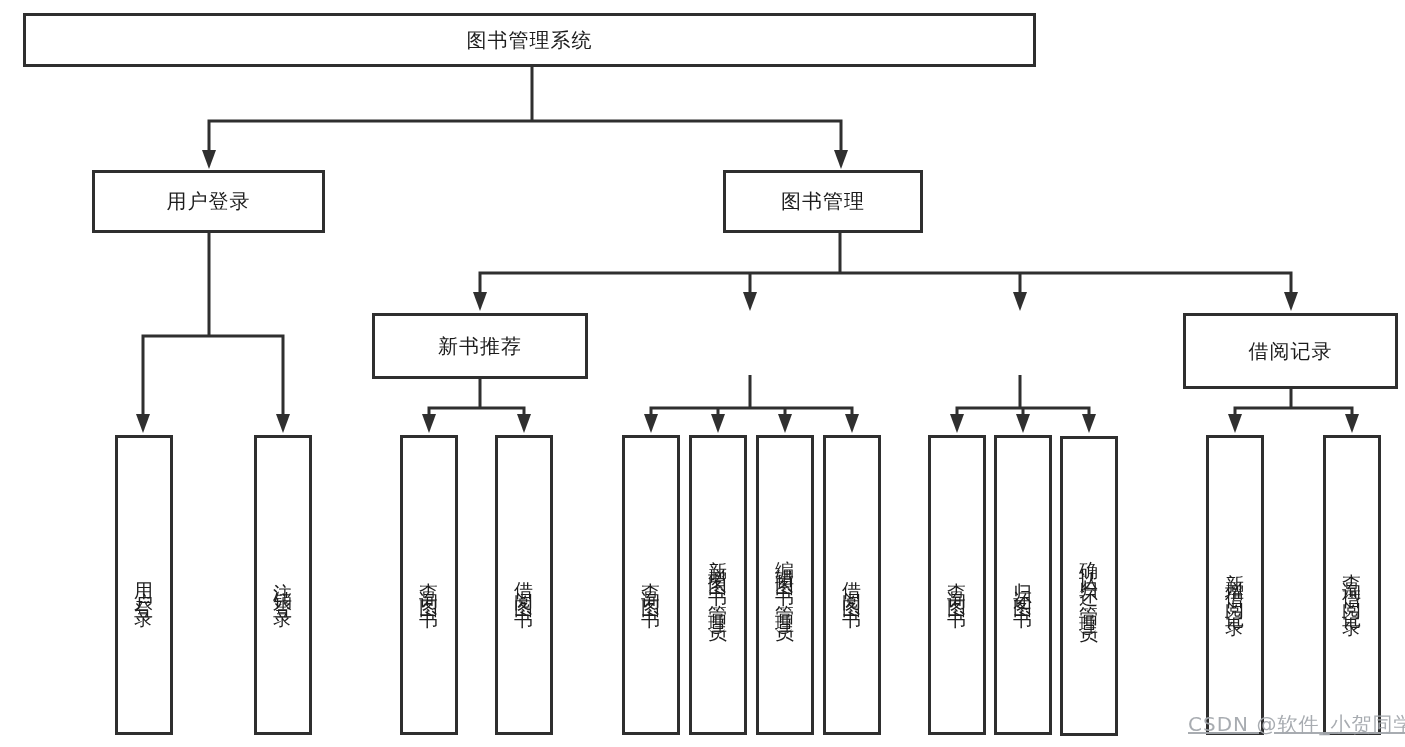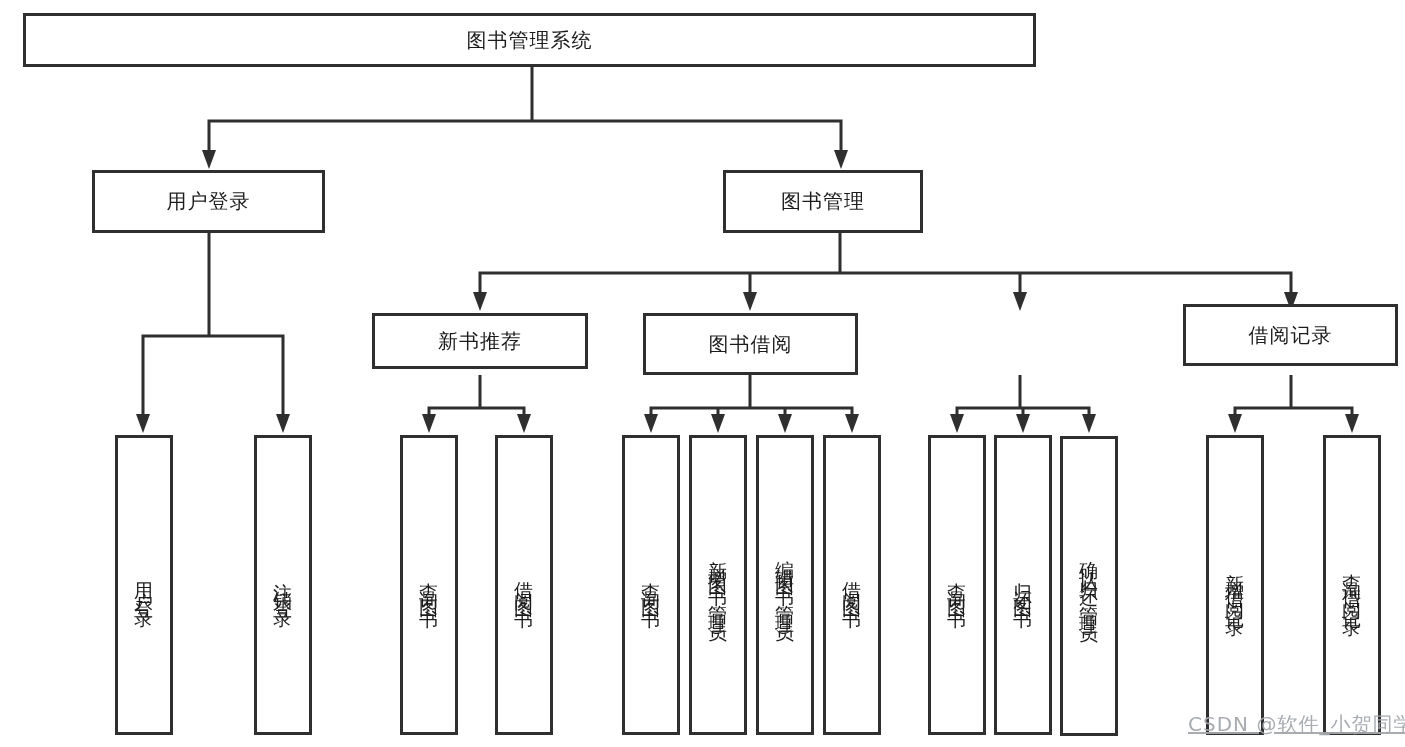--- a/index.html
+++ b/index.html
@@ -109,27 +109,24 @@
     <span>图书管理系统</span>
   </div>
 
   <div class="box h" style="left:82px; top:170px; width:233px; height:63px">
     <span>用户登录</span>
   </div>
   <div class="box h" style="left:713px; top:170px; width:200px; height:63px">
     <span>图书管理</span>
   </div>
 
-  <div class="box h" style="left:362px; top:313px; width:216px; height:56px">
+  <div class="box h" style="left:362px; top:313px; width:216px; height:66px">
     <span>新书推荐</span>
   </div>
-  <div class="box h" style="left:633px; top:313px; width:215px; height:62px">
-    <span>图书借阅</span>
-  </div>
-  <div class="box h" style="left:1173px; top:304px; width:215px; height:62px">
+  <div class="box h" style="left:1173px; top:313px; width:215px; height:76px">
     <span>借阅记录</span>
   </div>
 
   <div class="box v" style="left:105px; top:435px; width:58px; height:300px">
     <span>用户登录</span>
   </div>
   <div class="box v" style="left:244px; top:435px; width:58px; height:300px">
     <span>注销登录</span>
   </div>
 

